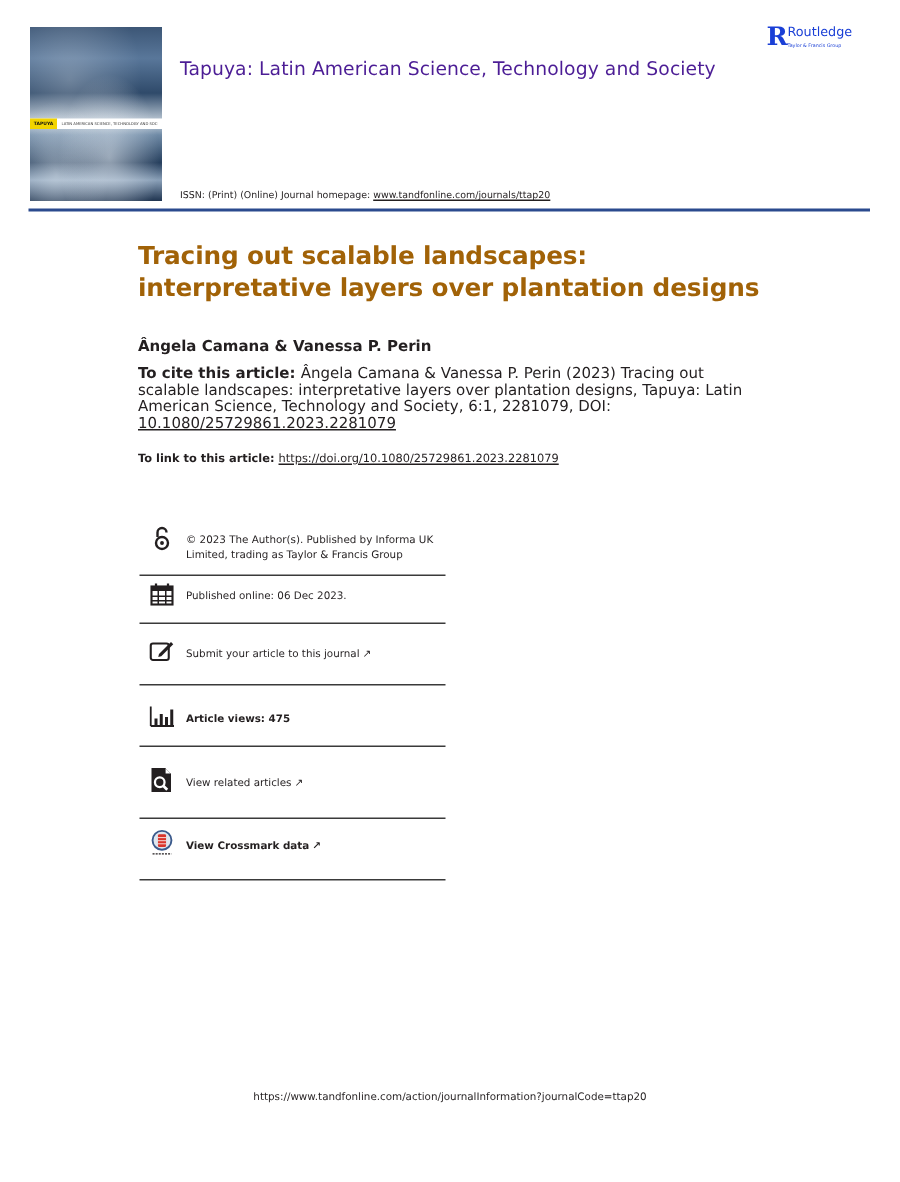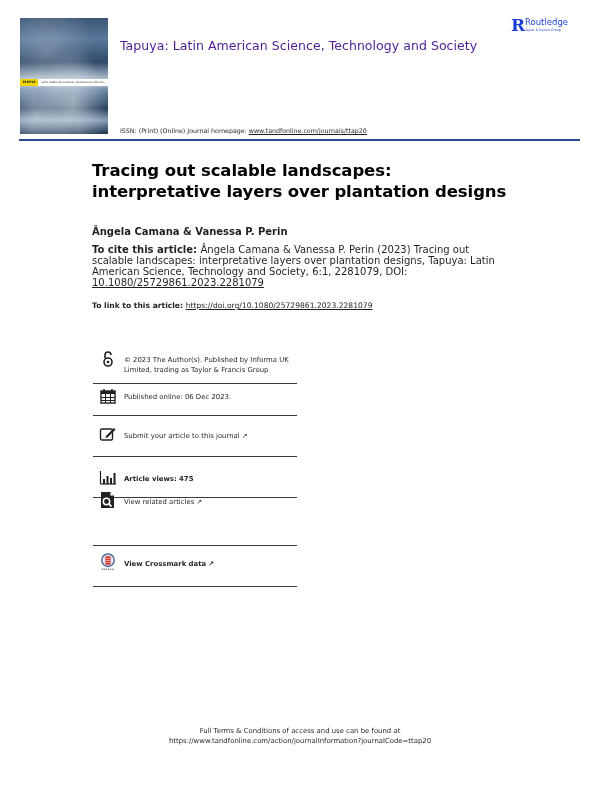--- a/index.html
+++ b/index.html
@@ -26,21 +26,21 @@
 
   .routledge { left: 511px; top: 16px; width: 80px; height: 22px; }
   .routledge .r-mark { position: absolute; left: 0; top: 0; font-size: 17px; line-height: 18px; font-weight: bold;
            color: #1a3fd6; font-family: "DejaVu Serif", serif; }
   .routledge .r-name { position: absolute; left: 14px; top: 1px; font-size: 8.5px; color: #1a3fd6; white-space: nowrap; }
   .routledge .r-sub { position: absolute; left: 14px; top: 12px; font-size: 3.2px; color: #1a3fd6; white-space: nowrap; }
 
   .header-rule { left: 19px; top: 139px; width: 561px; height: 2px; background: #2b4a8e; }
 
   
-  .article-title { left: 92px; top: 160px; width: 420px; font-size: 16.5px; line-height: 21px; color: #000000; font-weight: 600; letter-spacing: -0.1px; }
+  .article-title { left: 92px; top: 160px; width: 420px; font-size: 16.5px; line-height: 21px; color: #a16207; font-weight: 600; letter-spacing: -0.1px; }
   .authors { left: 92px; top: 226px; font-size: 10px; color: #231f20; white-space: nowrap; font-weight: 600; }
 
   .cite { left: 92px; top: 244px; width: 420px; font-size: 10px; line-height: 11px; color: #231f20; }
   .cite b, .link-label { font-weight: bold; }
   .cite a, .link-row a { color: #231f20; text-decoration: underline; }
   .link-row { left: 92px; top: 301px; font-size: 7.6px; color: #231f20; white-space: nowrap; }
   .link-row .link-label { font-size: 7.6px; }
 
   
   .info-row { position: absolute; left: 93px; width: 204px; }
@@ -130,21 +130,21 @@
     <line x1="1.5" y1="15" x2="17" y2="15" stroke="#231f20" stroke-width="1.2"></line>
     <rect x="4" y="10" width="2" height="5" fill="#231f20"></rect>
     <rect x="7.5" y="7" width="2" height="8" fill="#231f20"></rect>
     <rect x="11" y="9" width="2" height="6" fill="#231f20"></rect>
     <rect x="14.5" y="4" width="2" height="11" fill="#231f20"></rect>
   </svg>
   <div class="txt" style="top:5px;font-weight:bold;">Article views: 475</div>
 </div>
 <div class="divider" style="top:497px;"></div>
 
-<div class="info-row" style="top:492px; height:24px;">
+<div class="info-row" style="top:512px; height:24px;">
   <svg class="ico" style="top:-1px;" viewBox="0 0 18 18">
     <path d="M2 1 H11 L15 5 V17 H2 Z" fill="#231f20"></path>
     <path d="M11 1 V5 H15" fill="#ffffff" stroke="#231f20" stroke-width="0.8"></path>
     <circle cx="7.5" cy="10.5" r="3.2" fill="none" stroke="#ffffff" stroke-width="1.5"></circle>
     <line x1="9.8" y1="12.8" x2="12.5" y2="15.5" stroke="#ffffff" stroke-width="1.8"></line>
   </svg>
   <div class="txt" style="top:6px;">
     <span>View related articles</span><span class="ext">↗</span>
   </div>
 </div>
@@ -159,15 +159,14 @@
     <line x1="6" y1="10.6" x2="12" y2="10.6" stroke="#ffffff" stroke-width="0.6"></line>
     <line x1="2" y1="18" x2="16" y2="18" stroke="#231f20" stroke-width="0.9" stroke-dasharray="1.5 0.8"></line>
   </svg>
   <div class="txt" style="top:5px;">
     <span>View Crossmark data</span><span class="ext">↗</span>
   </div>
 </div>
 <div class="divider" style="top:586px;"></div>
 
 <div class="abs footer">
-  <div>Full Terms &amp; Conditions of access and use can be found at</div>
   <div>https://www.tandfonline.com/action/journalInformation?journalCode=ttap20</div>
 </div>
 
 </body></html>

